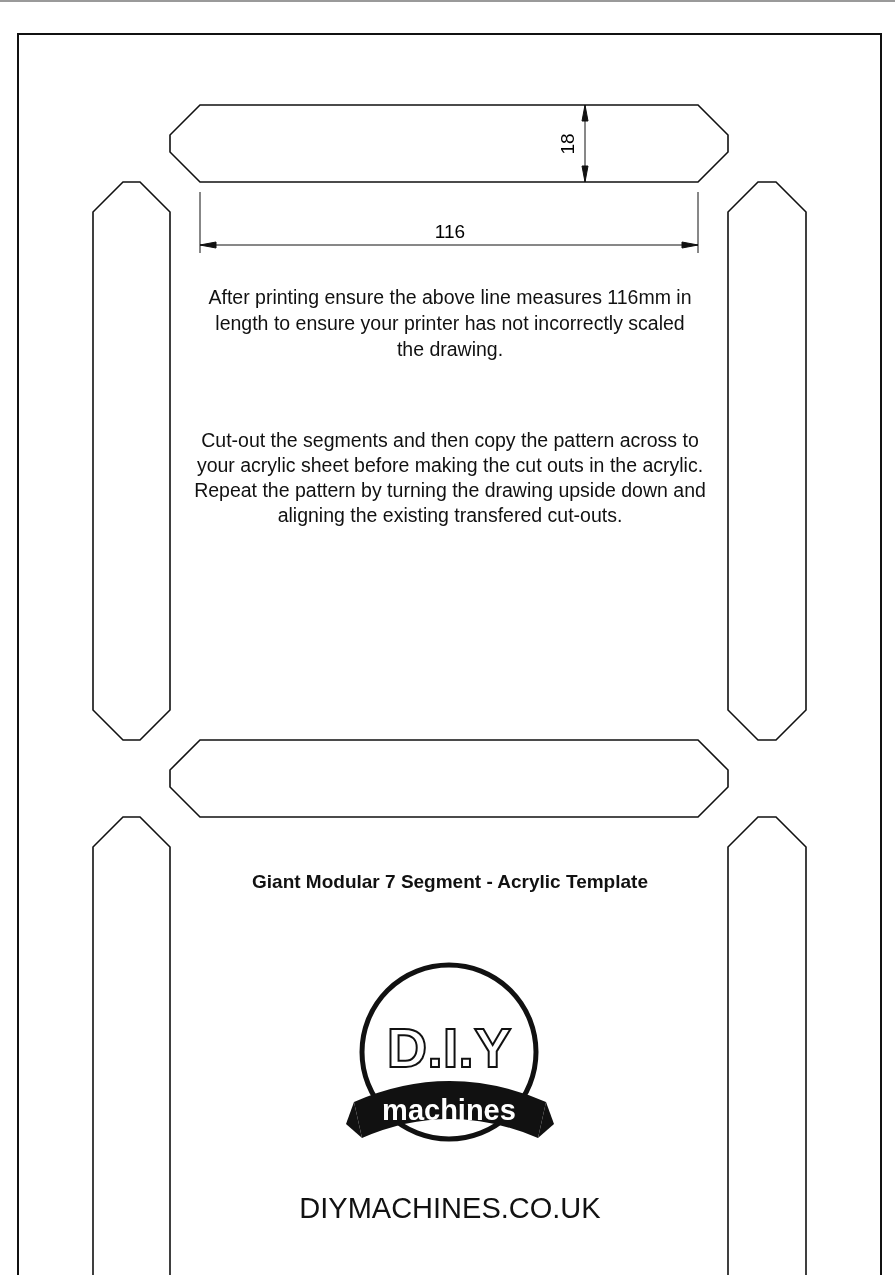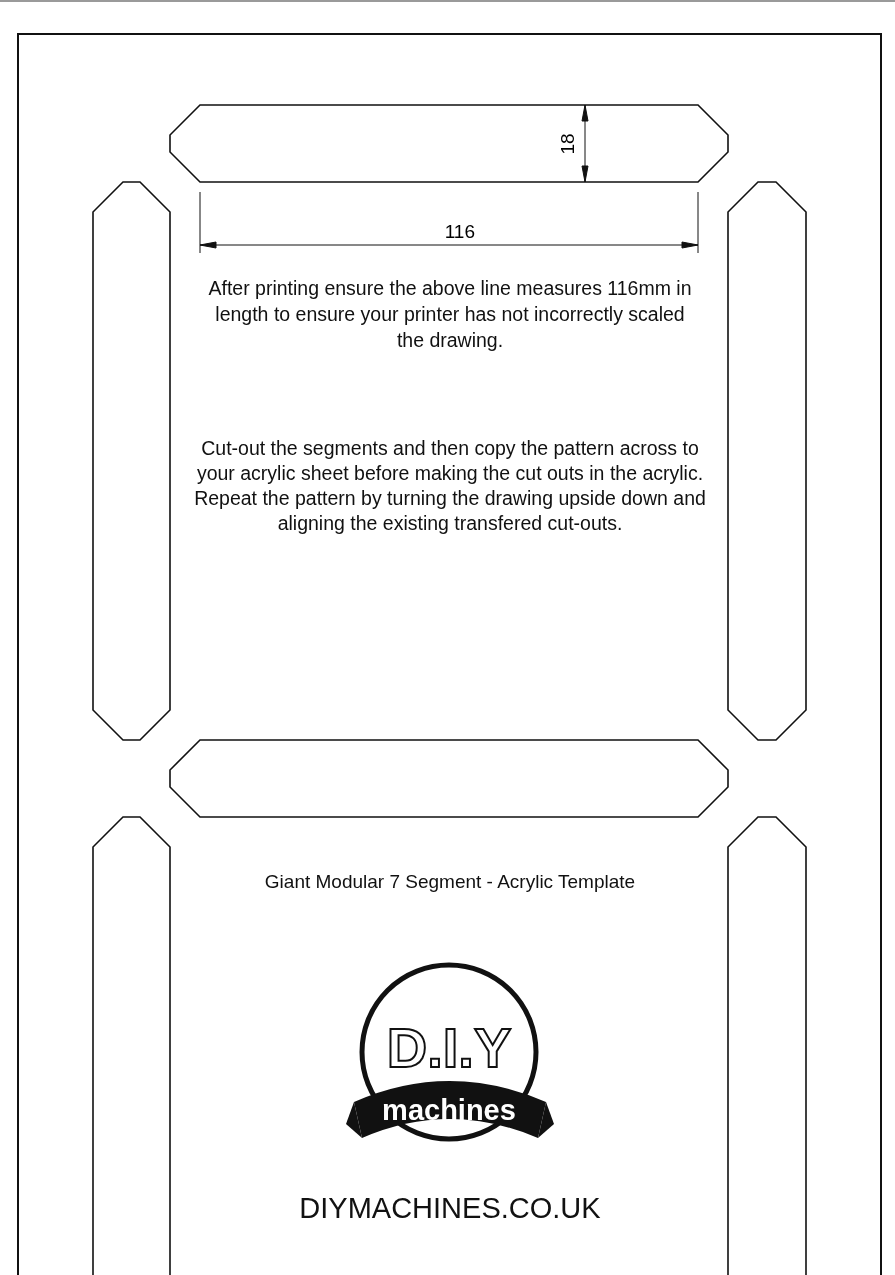--- a/index.html
+++ b/index.html
@@ -1,25 +1,25 @@
 <!DOCTYPE html>
 <html><head>
 <meta charset="utf-8">
 <style>
   html, body { margin:0; padding:0; background:#fff; }
   body { width:895px; height:1275px; position:relative; overflow:hidden; font-family:"Liberation Sans", sans-serif; color:#000; }
   .topline { position:absolute; left:0; top:0; width:895px; height:2px; background:#9a9a9a; }
   svg.drawing { position:absolute; left:0; top:0; }
   .txt { position:absolute; text-align:center; color:#111; }
-  .note1 { left:200px; top:275px; width:500px; font-size:19.5px; line-height:26px; }
-  .note2 { left:190px; top:428px; width:520px; font-size:19.5px; line-height:25px;margin-top:8px; }
-  .title { left:200px; top:870px; width:500px; font-size:19px; line-height:24px; }
+  .note1 { left:200px; top:284px; width:500px; font-size:19.5px; line-height:26px; }
+  .note2 { left:190px; top:428px; width:520px; font-size:19.5px; line-height:25px; }
+  .title { left:200px; top:870px; width:500px; font-size:19px; line-height:24px;font-weight:bold; }
   .site { left:200px; top:1190px; width:500px; font-size:29px; line-height:36px;text-align:center; }
   .dimlbl { position:absolute; font-size:19px; }
-  .dim116 { left:425px; top:221px; width:50px; text-align:right; }
+  .dim116 { left:425px; top:221px; width:50px; text-align:center; }
   .dim18 { left:557px; top:133px; transform:rotate(-90deg); }
 </style>
 </head>
 <body>
 
 <div class="topline"></div>
 
 <svg class="drawing" width="895" height="1275" viewBox="0 0 895 1275">
 
   <path d="M18 1275 L18 34 L881 34 L881 1275" fill="none" stroke="#111" stroke-width="2"></path>

